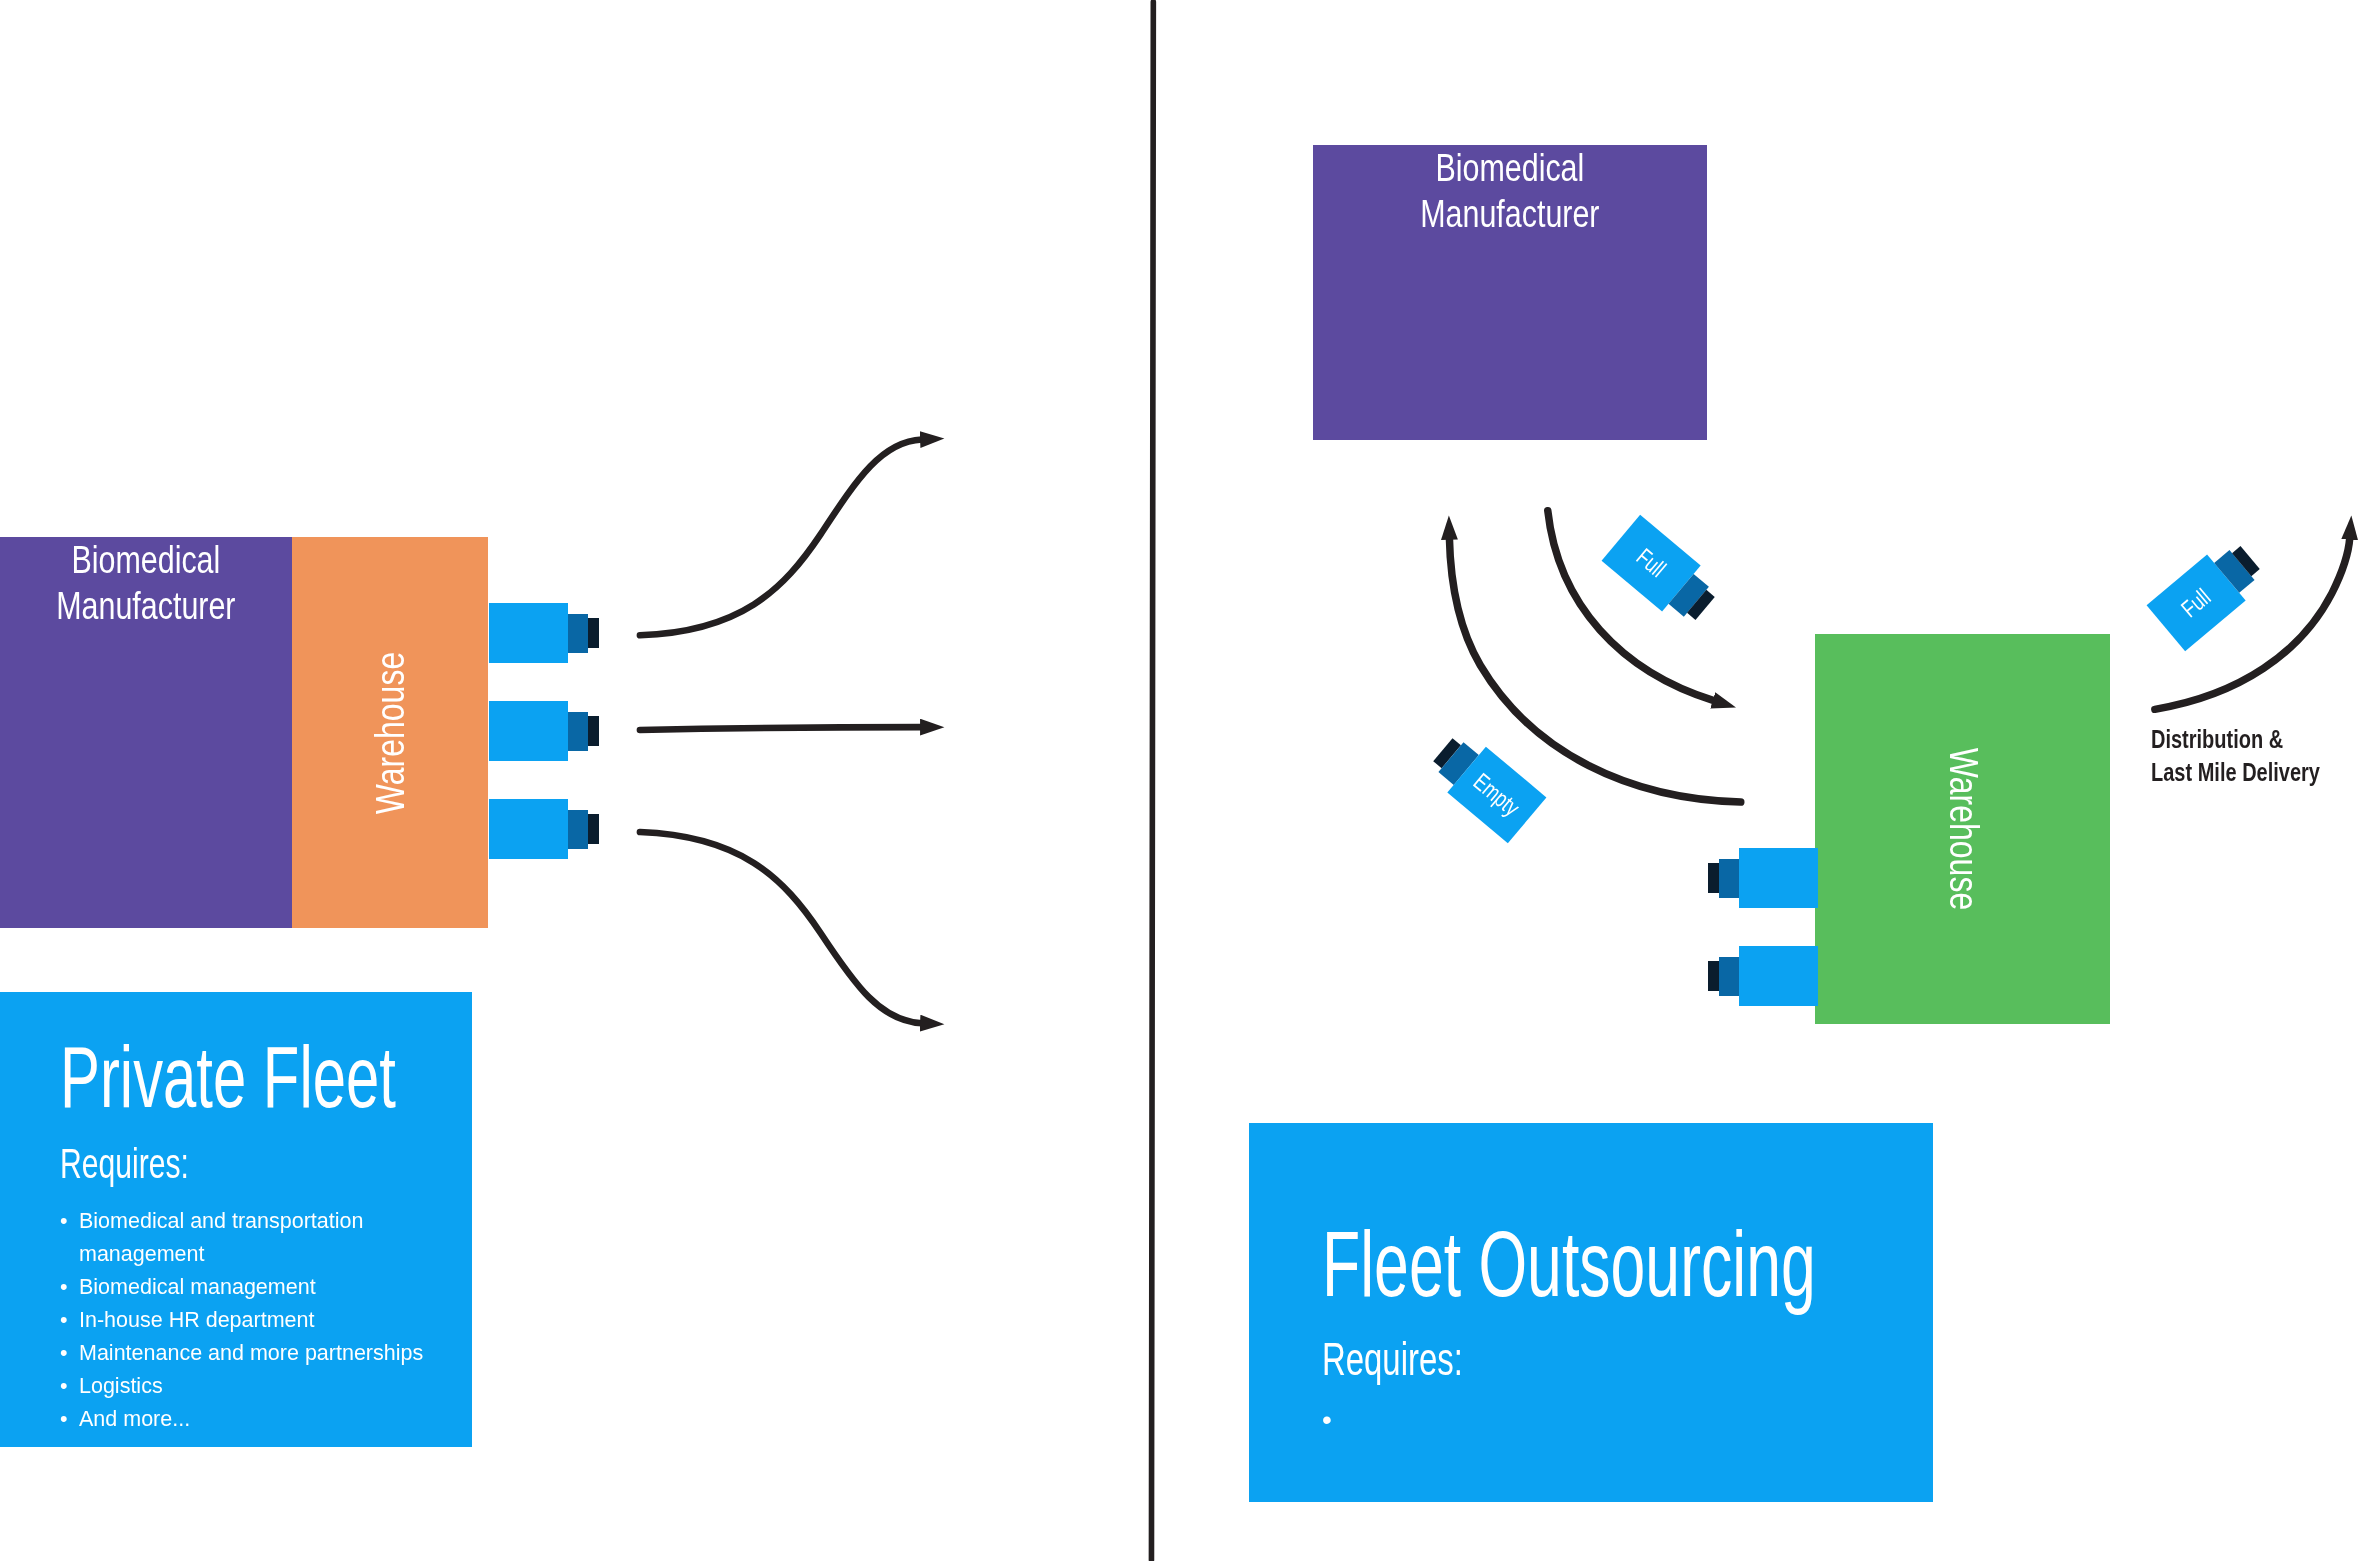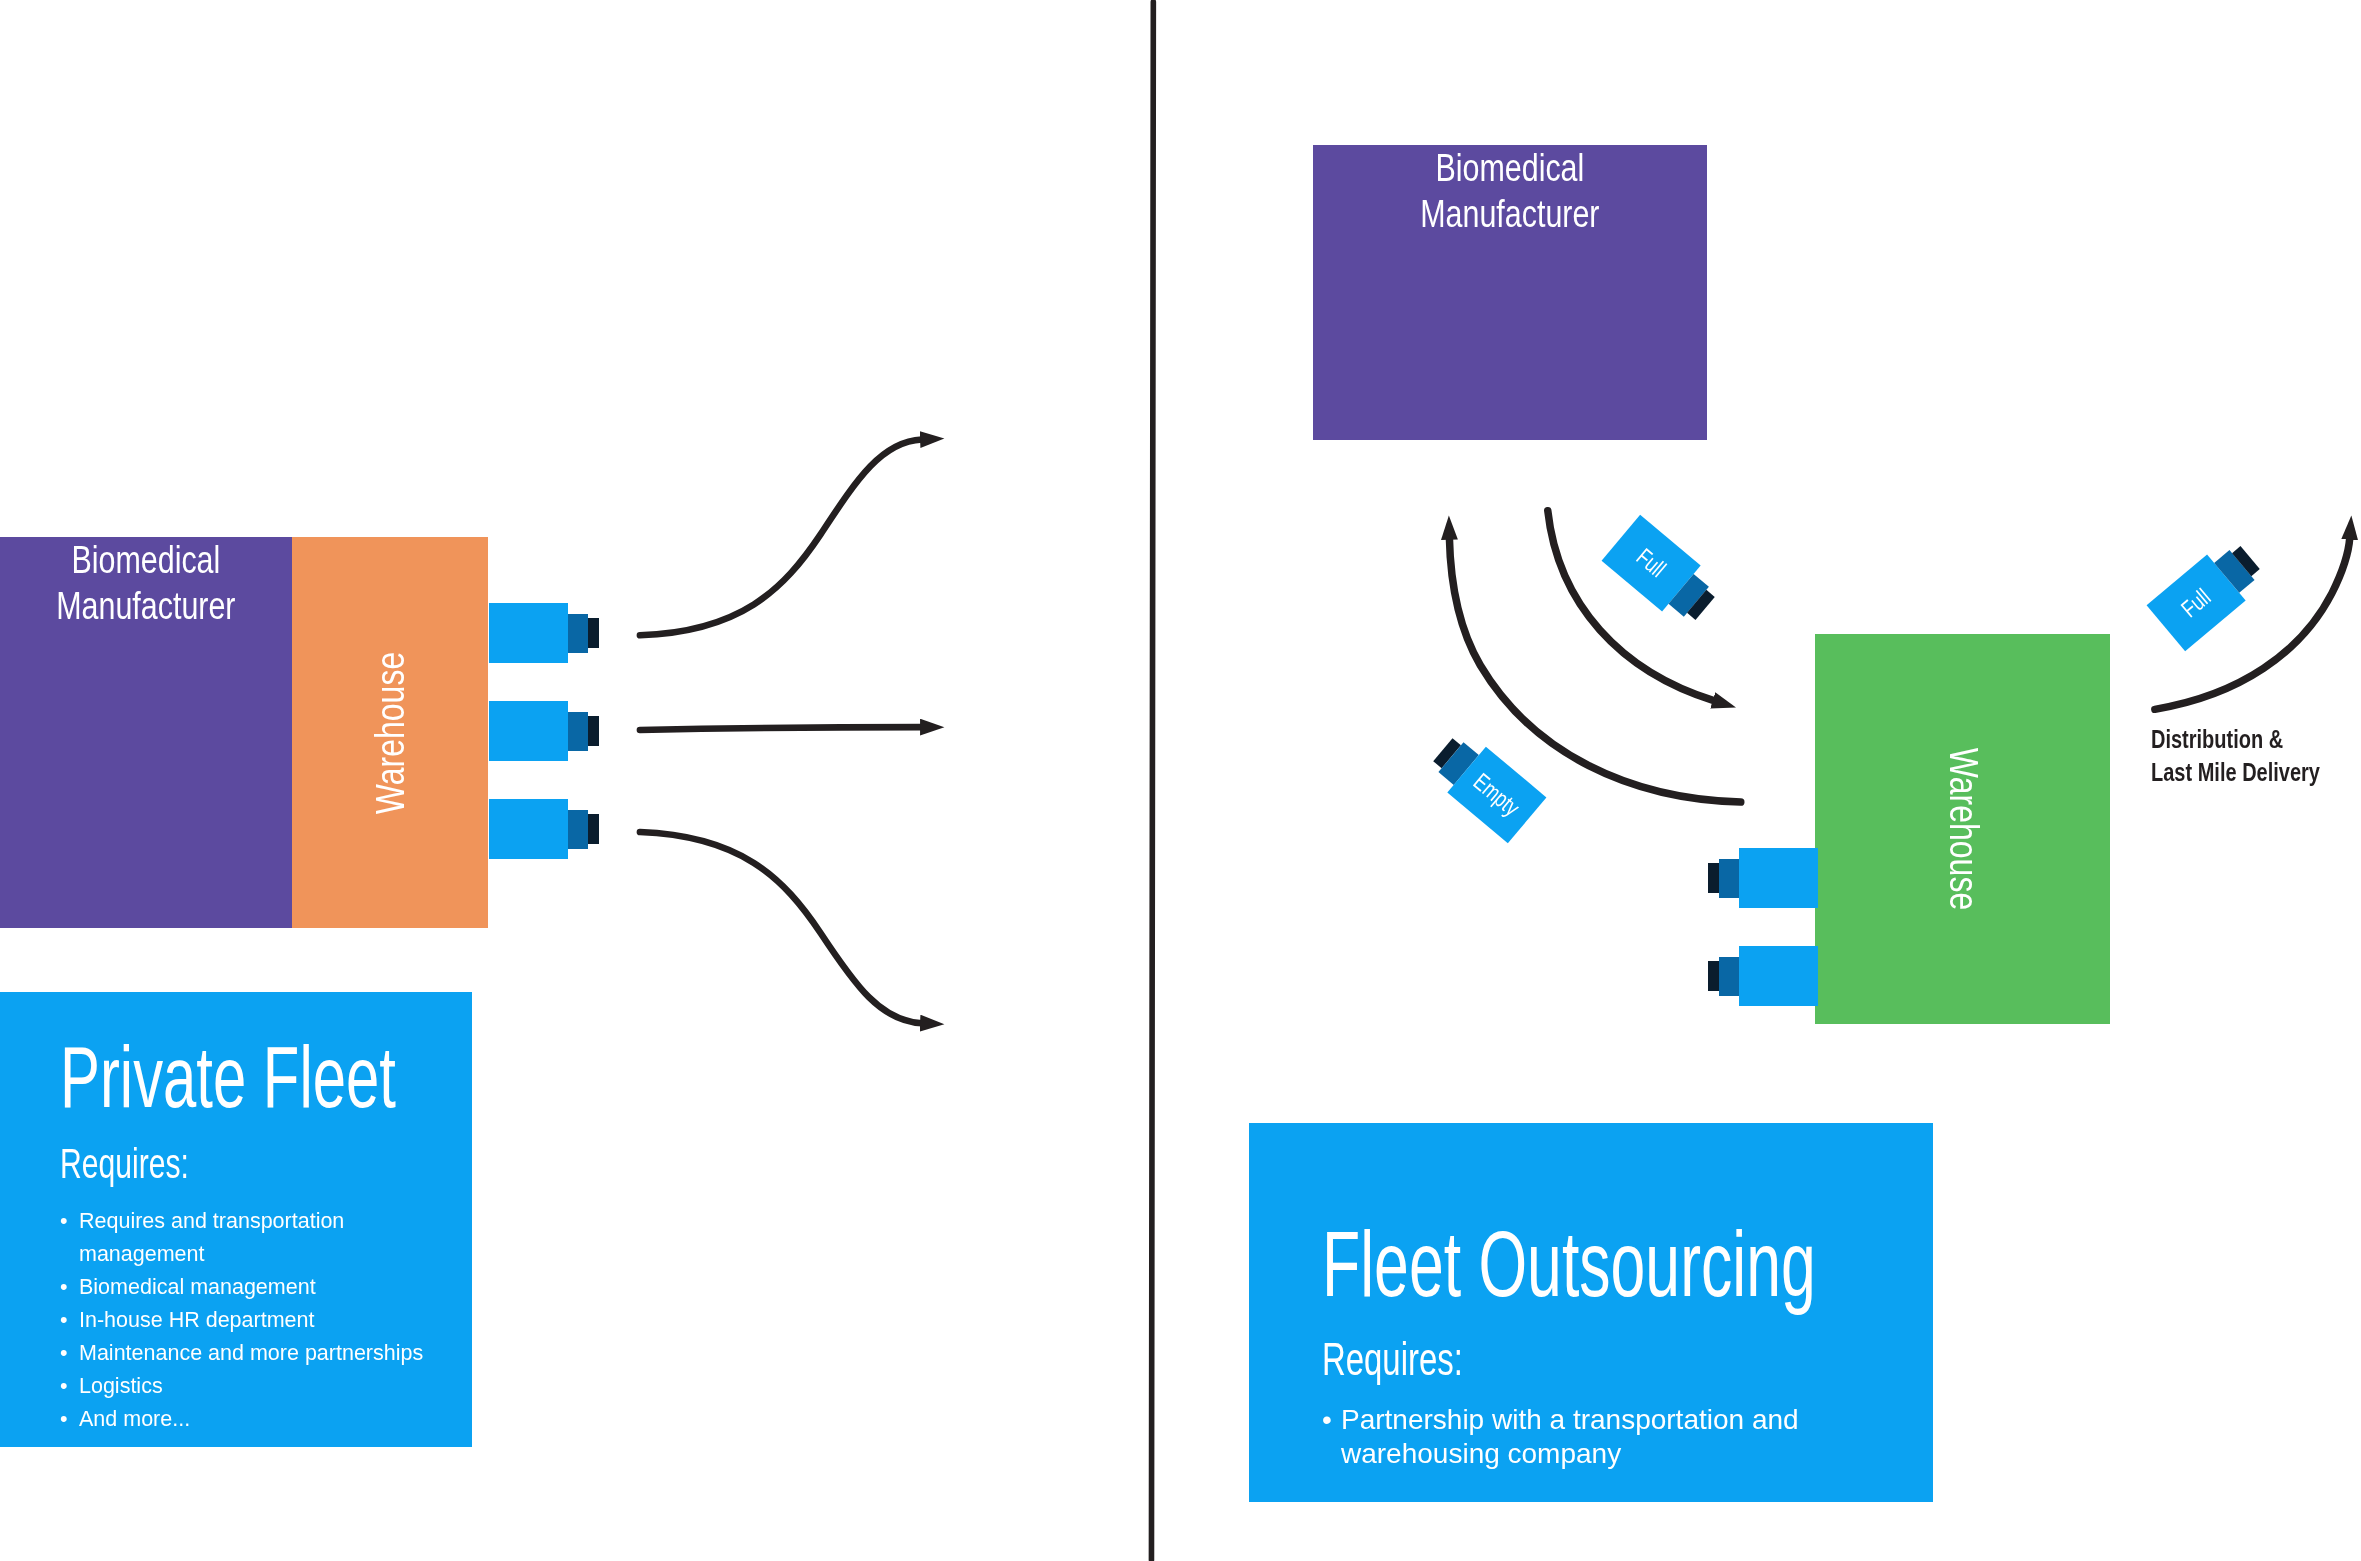--- a/index.html
+++ b/index.html
@@ -141,21 +141,21 @@
     <div>Distribution &amp;</div>
     <div>Last Mile Delivery</div>
   </div>
 
   <div class="panel panel-private">
     <span class="panel-title">Private Fleet</span>
     <span class="requires">Requires:</span>
     <ul class="bullets">
       <li>
         <span class="dot">•</span>
-        <span class="li-text">Requires and transportation management</span>
+        <span class="li-text">Biomedical and transportation management</span>
         </li>
       <li>
         <span class="dot">•</span>
         <span class="li-text">Biomedical management</span>
         </li>
       <li>
         <span class="dot">•</span>
         <span class="li-text">In-house HR department</span>
         </li>
       <li>
@@ -172,19 +172,18 @@
         </li>
     </ul>
   </div>
 
   <div class="panel panel-outsourcing">
     <span class="panel-title">Fleet Outsourcing</span>
     <span class="requires">Requires:</span>
     <ul class="bullets">
       <li>
         <span class="dot">•</span>
-        <span class="li-text">Partnership with a transportation and warehousing company</span>
         </li>
     </ul>
   </div>
 
 </div>
 
 
 </body></html>

